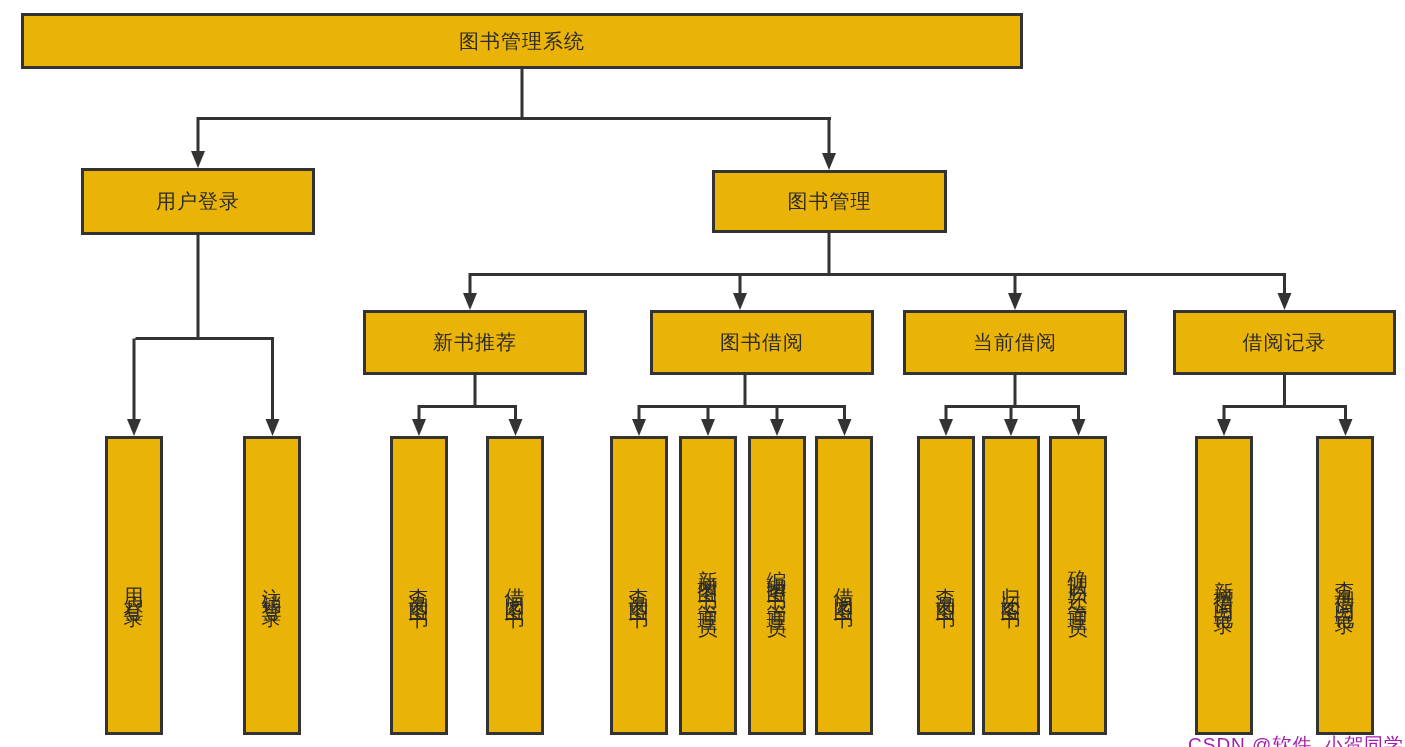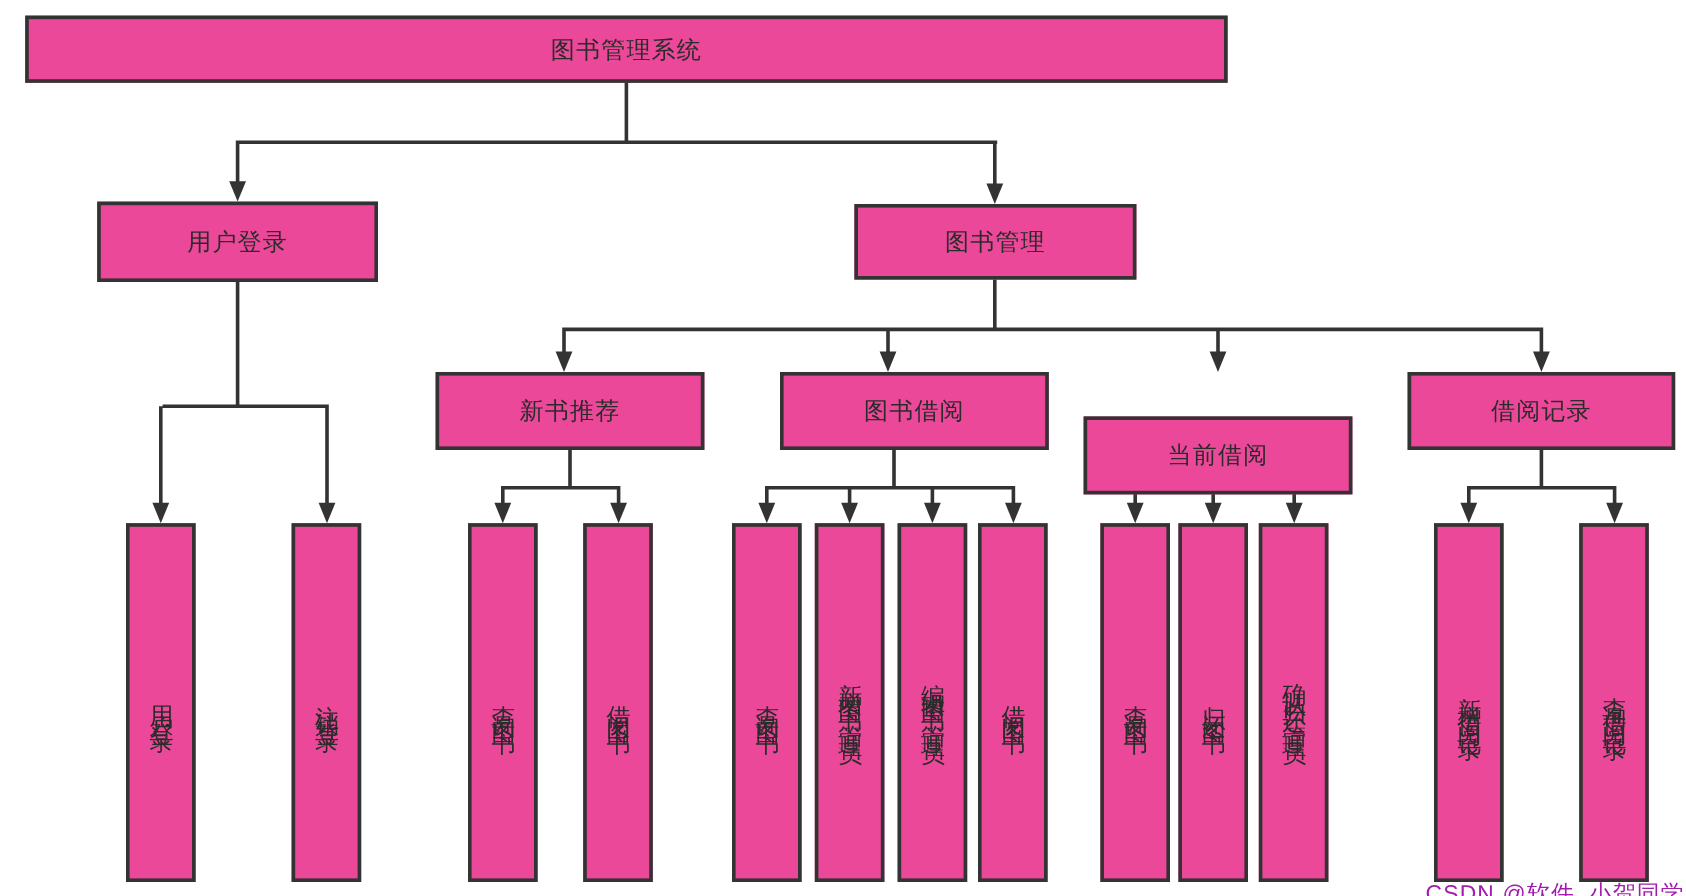--- a/index.html
+++ b/index.html
@@ -1,35 +1,35 @@
 <!DOCTYPE html>
 <html><head>
 <meta charset="utf-8">
 <style>
   html,body{margin:0;padding:0;}
   body{
     width:1405px;height:747px;position:relative;background:#ffffff;
     font-family:"Liberation Sans", sans-serif;color:#2b2b2b;overflow:hidden;
   }
   .box{
-    position:absolute;box-sizing:border-box;border:3px solid #333333;background:#ec4899;
+    position:absolute;box-sizing:border-box;border:3px solid #333333;background:#eab308;
     display:flex;align-items:center;justify-content:center;
     font-size:20px;letter-spacing:1px;color:#2b2b2b;z-index:2;
   }
   .leaf span{
     writing-mode:vertical-rl;text-orientation:mixed;
     font-size:20px;letter-spacing:7px;line-height:1;display:block;
   }
   
   .n-root{left:21px;top:13px;width:1002px;height:56px;}
   .n-l1a{left:81px;top:168px;width:234px;height:67px;}
   .n-l1b{left:712px;top:170px;width:235px;height:63px;}
   .n-l2a{left:363px;top:310px;width:224px;height:65px;text-align:center;}
   .n-l2b{left:633px;top:310px;width:224px;height:65px;margin-left:17px;}
-  .n-l2c{left:903px;top:310px;width:224px;height:65px;margin-top:37px;}
+  .n-l2c{left:903px;top:310px;width:224px;height:65px;}
   .n-l2d{left:1173px;top:310px;width:223px;height:65px;}
   .leaf{top:436px;width:58px;height:299px;}
   .lf1{left:105px;} .lf2{left:243px;}
   .lf3{left:390px;} .lf4{left:486px;}
   .lf5{left:610px;} .lf6{left:679px;} .lf7{left:748px;} .lf8{left:815px;}
   .lf9{left:917px;} .lf10{left:982px;} .lf11{left:1049px;}
   .lf12{left:1195px;} .lf13{left:1316px;}
   .connectors{position:absolute;left:0;top:0;width:1405px;height:747px;z-index:1;}
   .connectors path{stroke:#333333;stroke-width:3;fill:none;}
   .connectors polygon{fill:#333333;stroke:none;}

